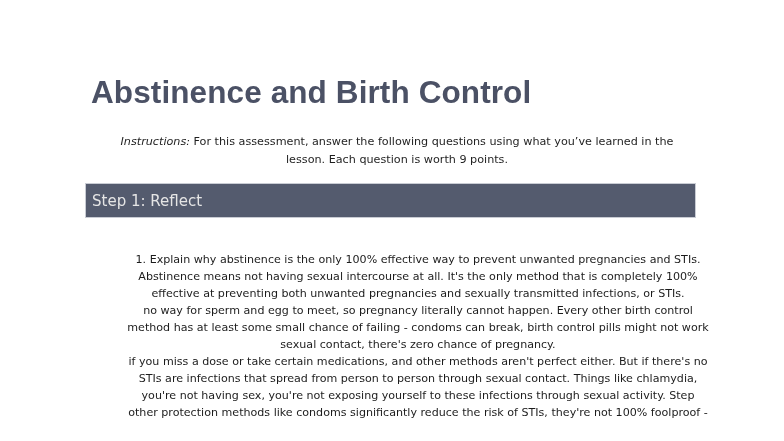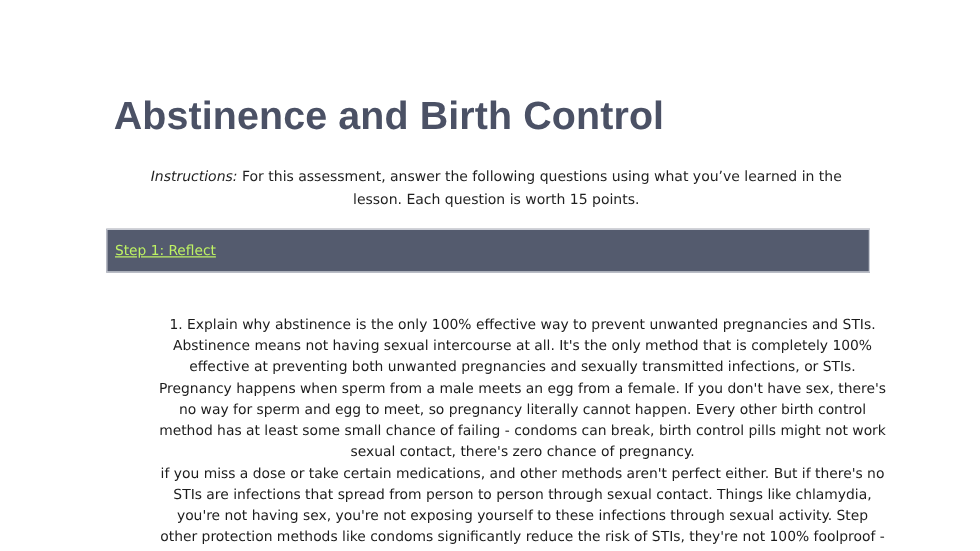--- a/index.html
+++ b/index.html
@@ -53,25 +53,24 @@
       height: 35px;
       background: #545b6e;
       border: 1px solid #c9ccd4;
       box-sizing: border-box;
     }
     .banner-text {
       position: absolute;
       left: 6px;
       top: 6px;
       font-family: "DejaVu Sans", sans-serif;
-      font-size: 11px;
+      font-size: 15px;
       line-height: 22px;
-      color: #bef264;
+      color: #e5e5e5;
       white-space: nowrap;
-      text-decoration: underline;
     }
     .body-text {
       position: absolute;
       left: 92px;
       top: 236px;
       width: 620px;
       margin: 16px;
       font-family: "DejaVu Sans", sans-serif;
       font-size: 11.1px;
       line-height: 16.95px;
@@ -84,32 +83,31 @@
   </style>
 </head>
 <body>
 
 <div class="page">
 
   <h1 class="title">Abstinence and Birth Control</h1>
 
   <div class="instructions">
     <span class="label">Instructions:</span><span> For this assessment, answer the following questions using what you’ve learned in the</span><br>
-    <span>lesson. Each question is worth 15 points.</span>
+    <span>lesson. Each question is worth 9 points.</span>
   </div>
 
   <div class="banner">
     <span class="banner-text">Step 1: Reflect</span>
   </div>
 
   <div class="body-text">
     <p>1. Explain why abstinence is the only 100% effective way to prevent unwanted pregnancies and STIs.</p>
     <p>Abstinence means not having sexual intercourse at all. It's the only method that is completely 100%</p>
     <p>effective at preventing both unwanted pregnancies and sexually transmitted infections, or STIs.</p>
-    <p>Pregnancy happens when sperm from a male meets an egg from a female. If you don't have sex, there's</p>
     <p>no way for sperm and egg to meet, so pregnancy literally cannot happen. Every other birth control</p>
     <p>method has at least some small chance of failing - condoms can break, birth control pills might not work</p>
     <p>sexual contact, there's zero chance of pregnancy.</p>
     <p>if you miss a dose or take certain medications, and other methods aren't perfect either. But if there's no</p>
     <p>STIs are infections that spread from person to person through sexual contact. Things like chlamydia,</p>
     <p>you're not having sex, you're not exposing yourself to these infections through sexual activity. Step</p>
     <p>other protection methods like condoms significantly reduce the risk of STIs, they're not 100% foolproof -</p>
   </div>
 
 </div>

